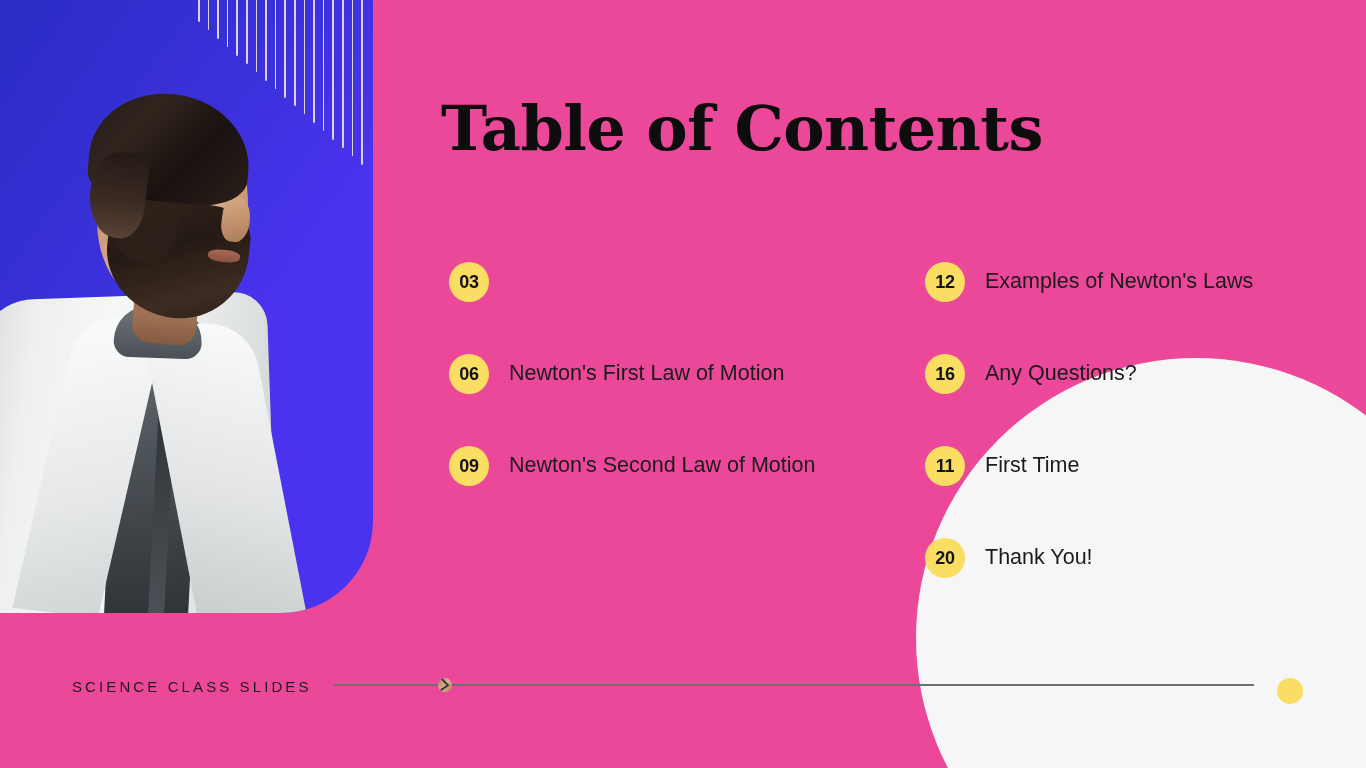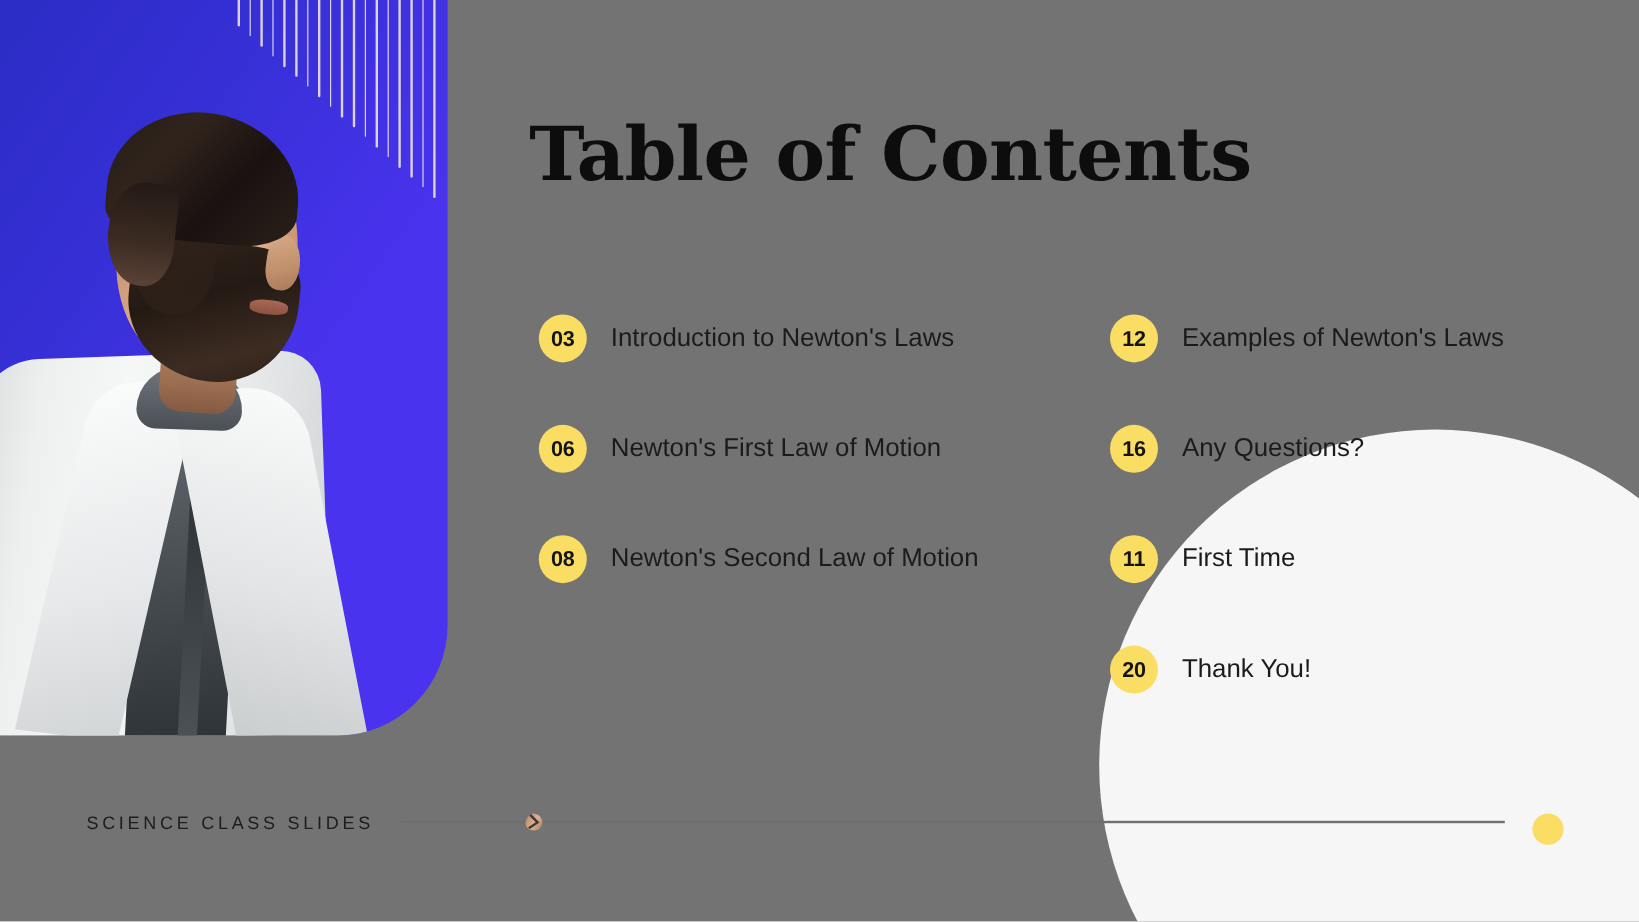--- a/index.html
+++ b/index.html
@@ -12,21 +12,21 @@
     height: 768px;
     overflow: hidden;
     font-family: "Liberation Sans", sans-serif;
     -webkit-font-smoothing: antialiased;
   }
 
   #slide {
     position: relative;
     width: 1366px;
     height: 768px;
-    background: #737373;
+    background: #ec4899;
     overflow: hidden;
   }
 
   
   .corner-arc {
     position: absolute;
     right: -110px;
     bottom: -150px;
     width: 560px;
     height: 560px;
@@ -447,28 +447,27 @@
     </div>
   </div>
 
   <h1 class="title">Table of Contents</h1>
 
   <div class="toc">
 
     <div class="toc-col left">
       <div class="toc-item">
         <span class="badge">03</span>
-        <span class="toc-label">Introduction to Newton's Laws</span>
       </div>
       <div class="toc-item">
         <span class="badge">06</span>
         <span class="toc-label">Newton's First Law of Motion</span>
       </div>
       <div class="toc-item">
-        <span class="badge">08</span>
+        <span class="badge">09</span>
         <span class="toc-label">Newton's Second Law of Motion</span>
       </div>
     </div>
 
     <div class="toc-col right">
       <div class="toc-item">
         <span class="badge">12</span>
         <span class="toc-label">Examples of Newton's Laws</span>
       </div>
       <div class="toc-item">

